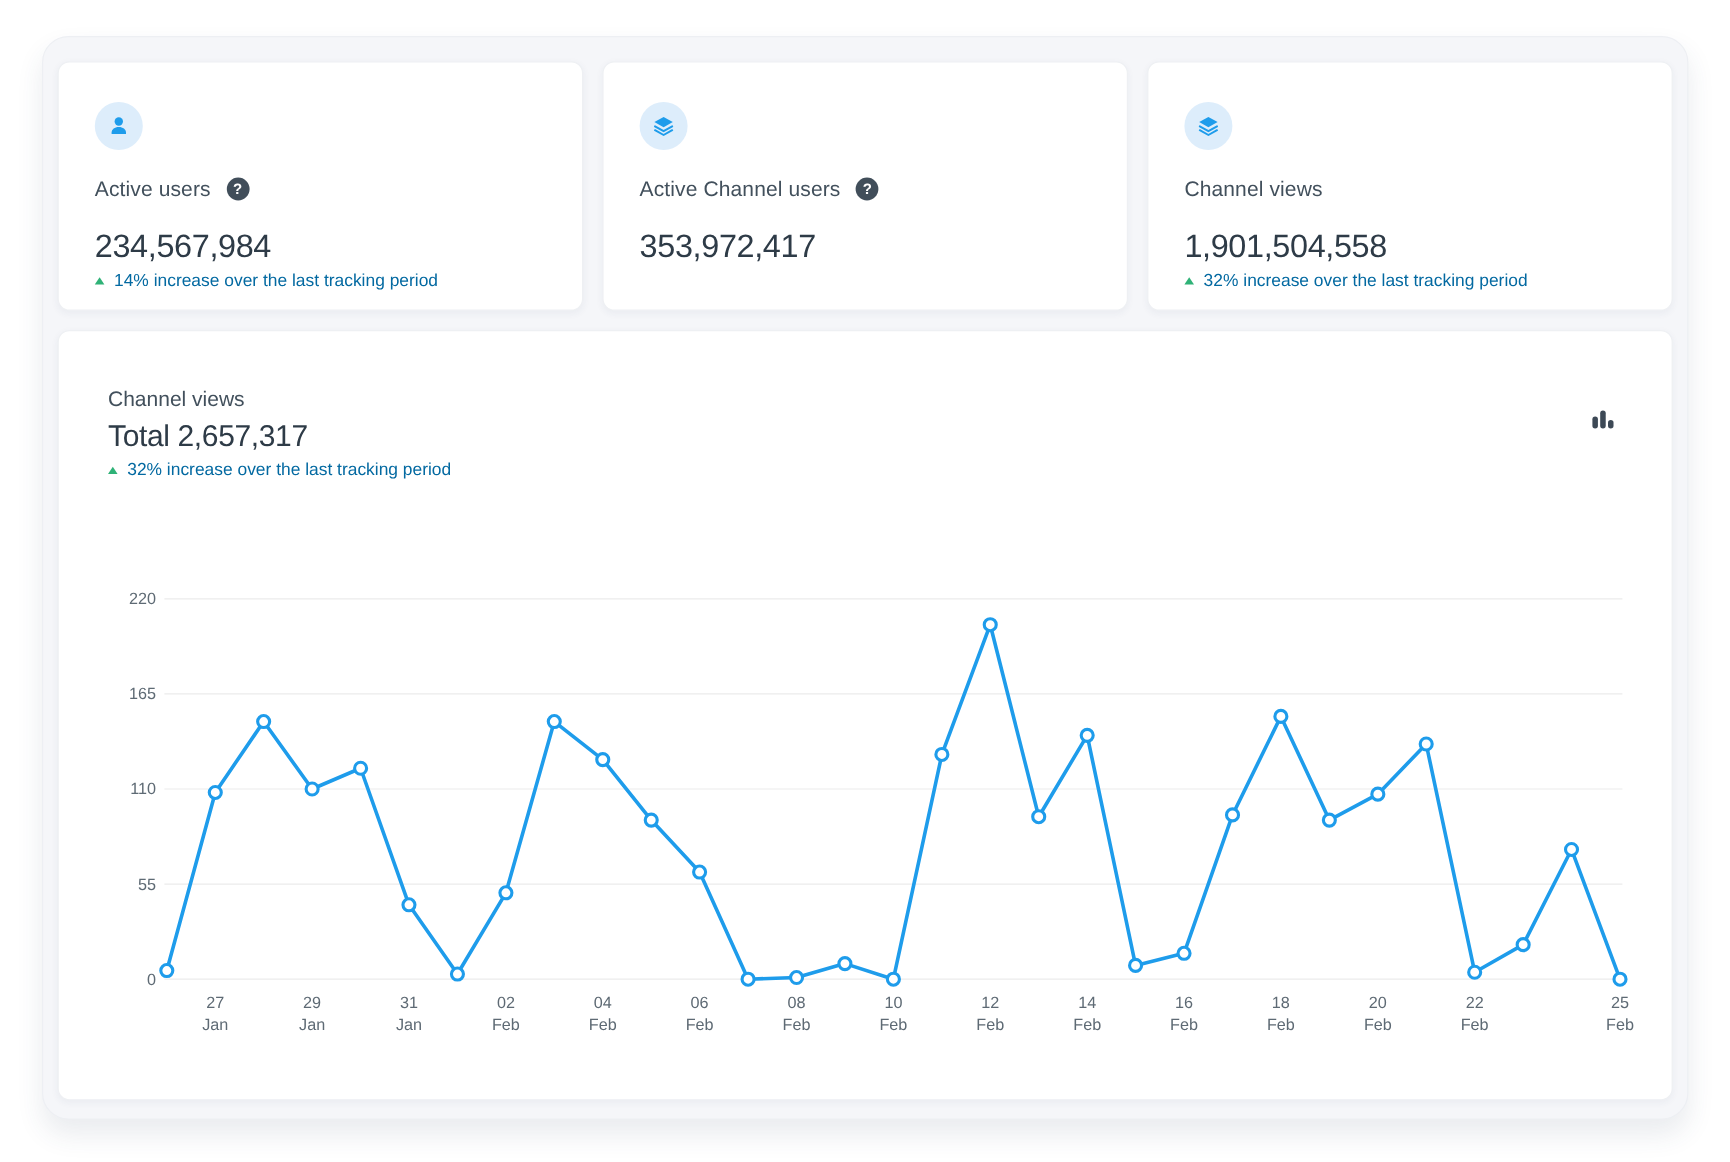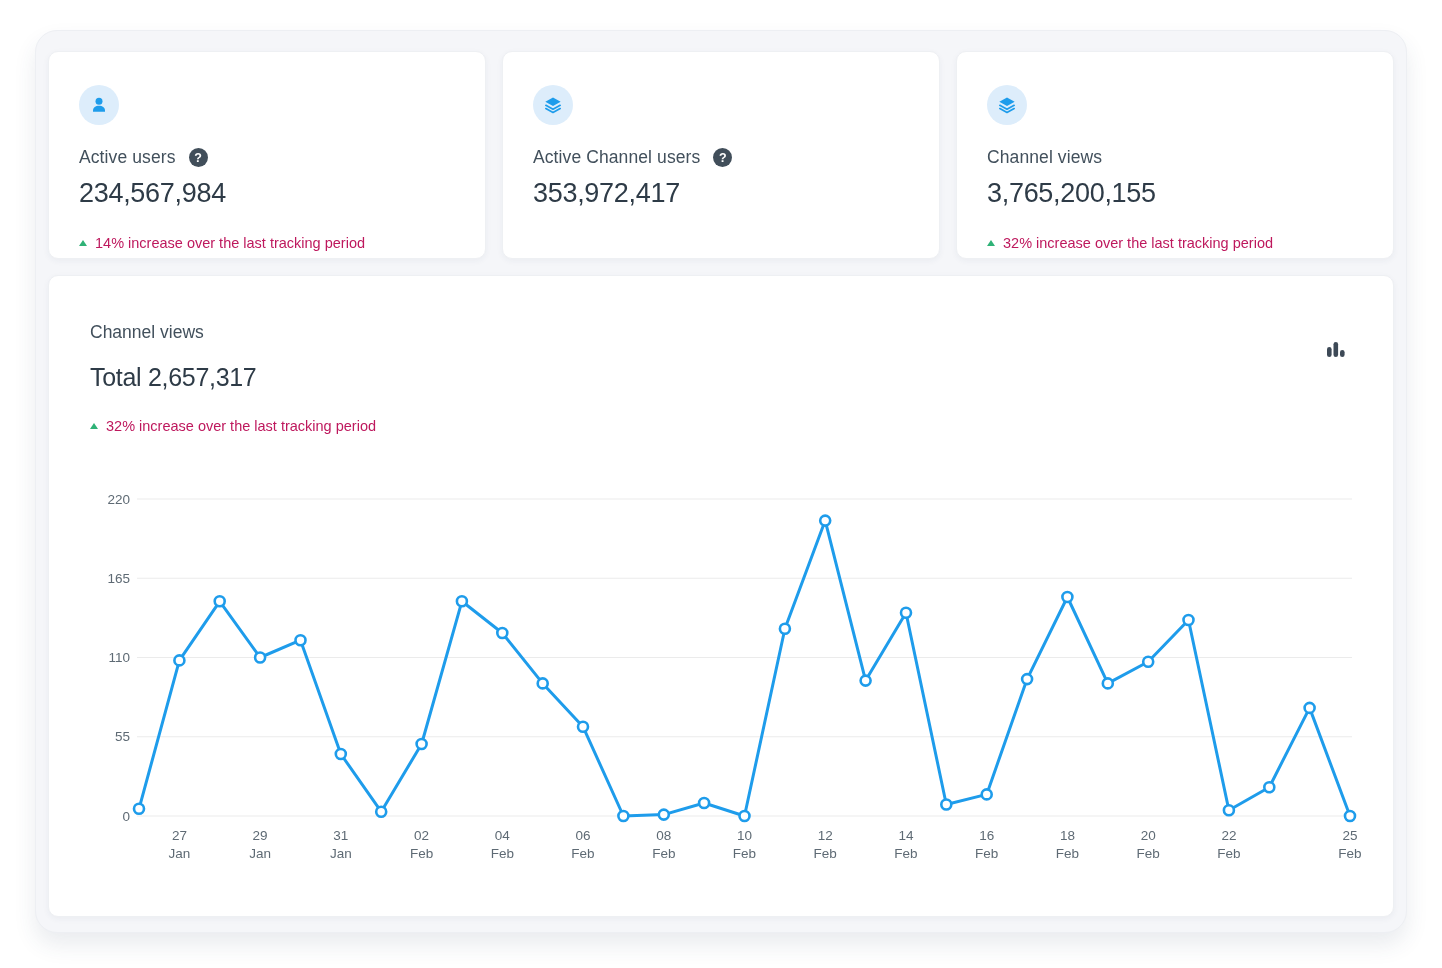--- a/index.html
+++ b/index.html
@@ -23,32 +23,32 @@
     display:flex; align-items:center; justify-content:center; margin-bottom:22px;
   }
   .title-row { display:flex; align-items:center; gap:13px; }
   .stat-title { font-size:17.5px; color:#42505c; letter-spacing:0.1px; }
   .help {
     width:19px; height:19px; border-radius:50%; background:#414e5a; color:#fff;
     font-size:12.5px; font-weight:bold; display:inline-flex;
     align-items:center; justify-content:center; cursor:pointer;
   }
   .stat-value { font-size:27px; font-weight:500; color:#2e3b47;
-                letter-spacing:-0.3px; margin-top:10px; }
-  .delta { display:flex; align-items:center; margin-top:26px;
-           font-size:14.5px; color:#be185d; }
+                letter-spacing:-0.3px; margin-top:22px; }
+  .delta { display:flex; align-items:center; margin-top:5px;
+           font-size:14.5px; color:#0369a1; }
   .arrow { width:0; height:0; border-left:4.5px solid transparent;
            border-right:4.5px solid transparent; border-bottom:6.5px solid #2fb277;
            margin-right:8px; }
   .chart-card { position:relative; height:644px; }
   .chart-header { position:absolute; left:41px; top:46px; right:45px;
                   display:flex; justify-content:space-between; align-items:flex-start; }
   .chart-title { font-size:17.5px; color:#42505c; }
   .chart-total { font-size:25px; font-weight:500; color:#2e3b47;
-                 letter-spacing:-0.3px; margin-top:20px; }
+                 letter-spacing:-0.3px; margin-top:7px; }
   .chart-type-icon { margin-top:14px; cursor:pointer; }
   svg.plot { position:absolute; left:0; top:0; width:1346px; height:644px; }
   text.ytick { font-size:13.5px; fill:#5e6a74;
                font-family:"Liberation Sans","DejaVu Sans",sans-serif; }
   text.xtick { font-size:13.5px; fill:#5e6a74;
                font-family:"Liberation Sans","DejaVu Sans",sans-serif; }
 </style>
 </head>
 <body>
 
@@ -93,21 +93,21 @@
       <div class="icon-circle">
         <svg width="20" height="20" viewBox="0 0 24 24">
           <path d="M12 3l9.2 5.1L12 13.2 2.8 8.1 12 3z" fill="#1e9ceb"></path>
           <path d="M3.4 12.4l8.6 4.8 8.6-4.8" stroke="#1e9ceb" stroke-width="2" fill="none" stroke-linejoin="round" stroke-linecap="round"></path>
           <path d="M3.4 16.2l8.6 4.8 8.6-4.8" stroke="#1e9ceb" stroke-width="2" fill="none" stroke-linejoin="round" stroke-linecap="round"></path>
         </svg>
       </div>
       <div class="title-row">
         <span class="stat-title">Channel views</span>
       </div>
-      <div class="stat-value">3,765,200,155</div>
+      <div class="stat-value">1,901,504,558</div>
       <div class="delta">
         <span class="arrow"></span>
         <span>32% increase over the last tracking period</span>
       </div>
     </div>
 
   </div>
 
   <div class="card chart-card">
     <div class="chart-header">

